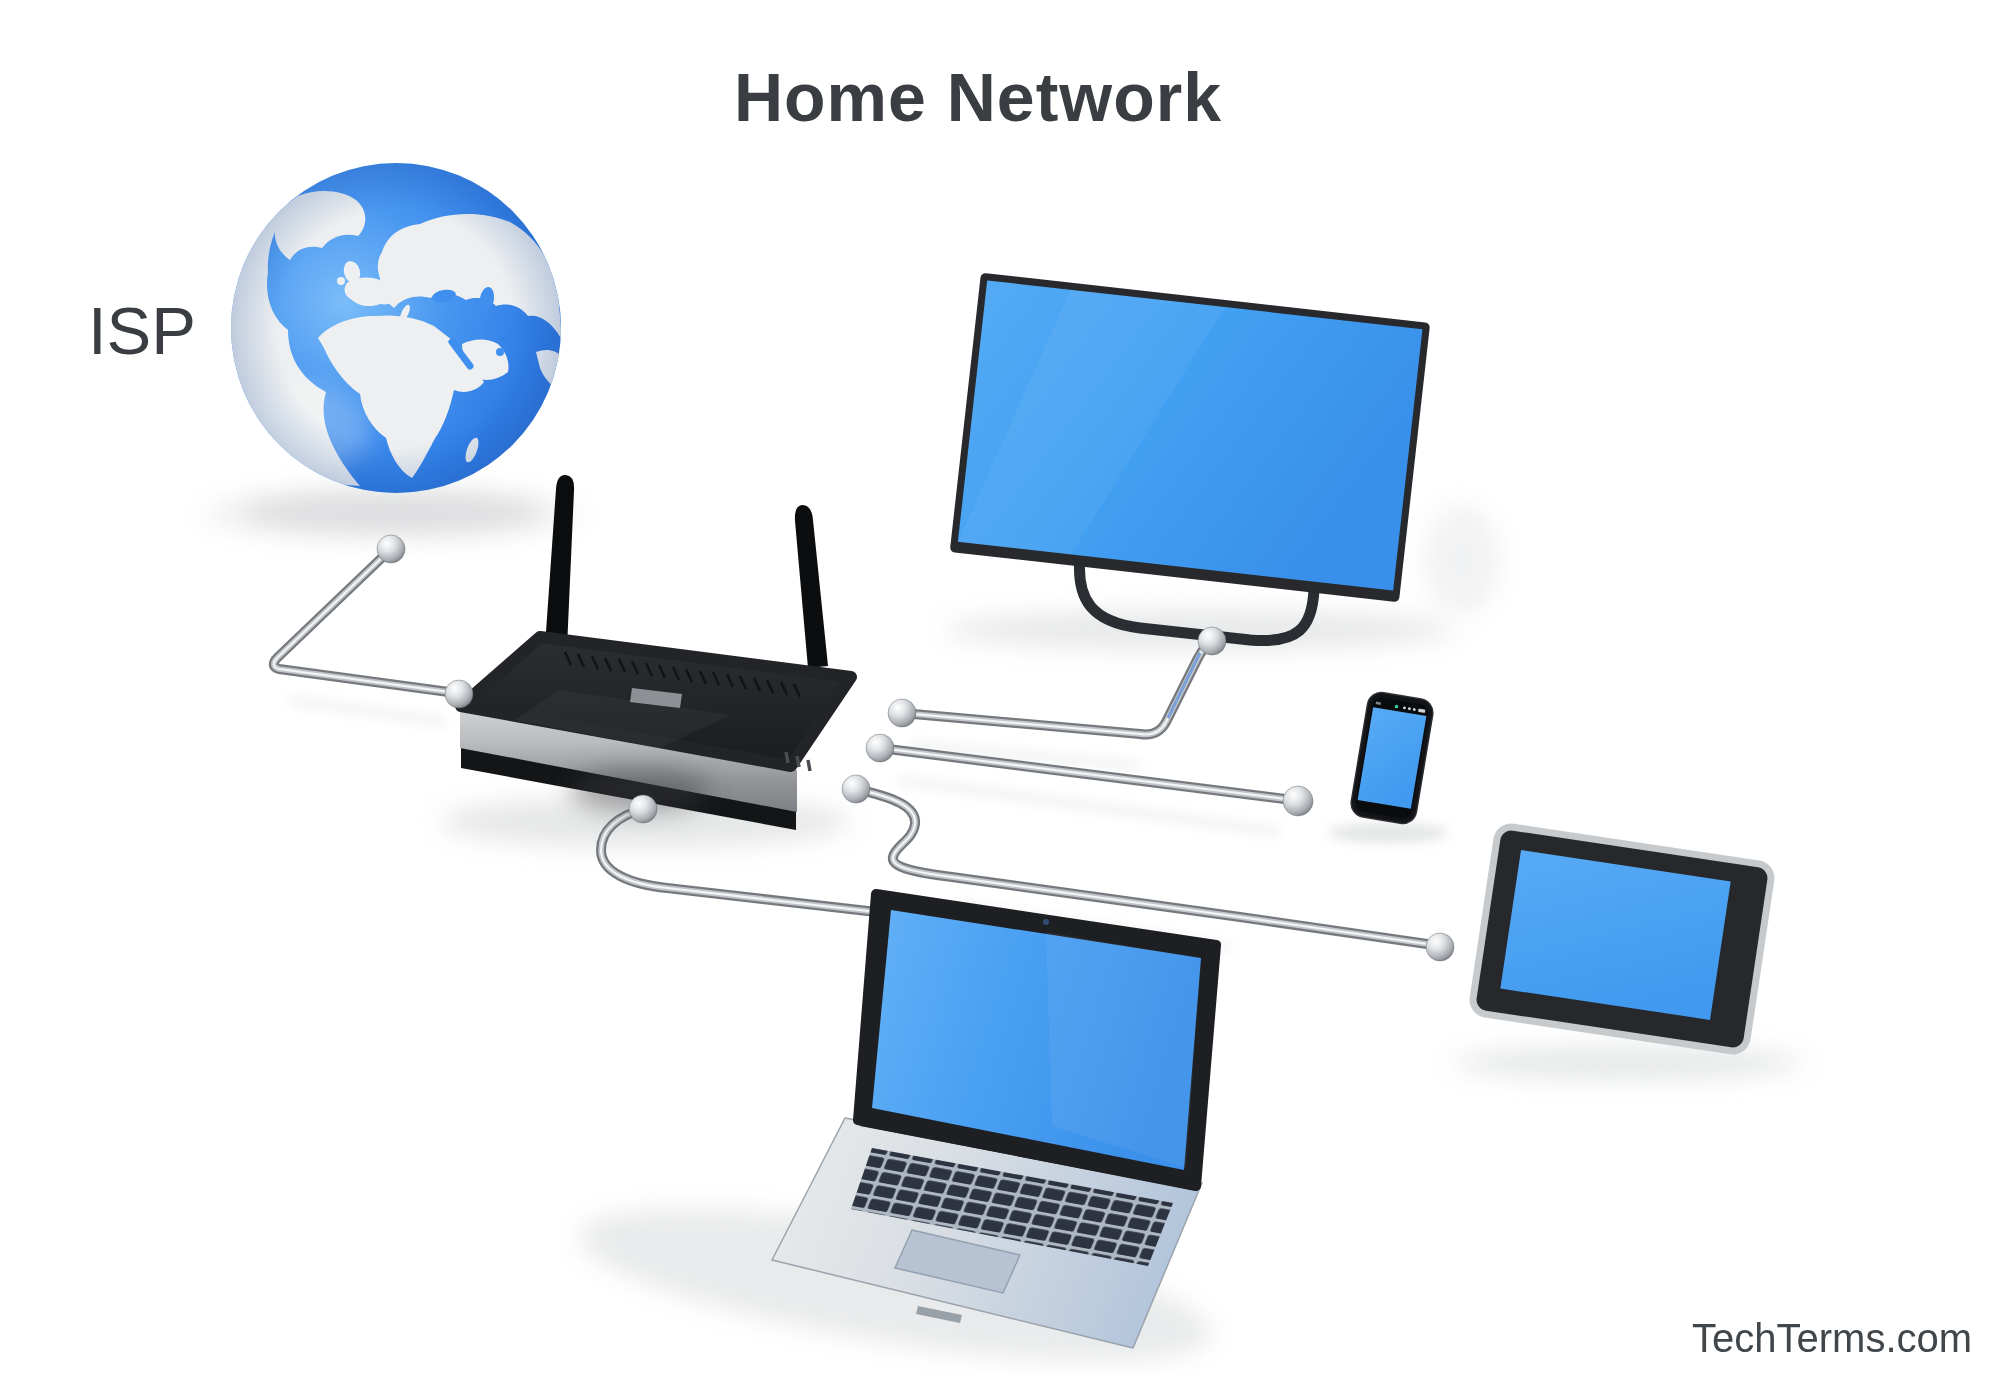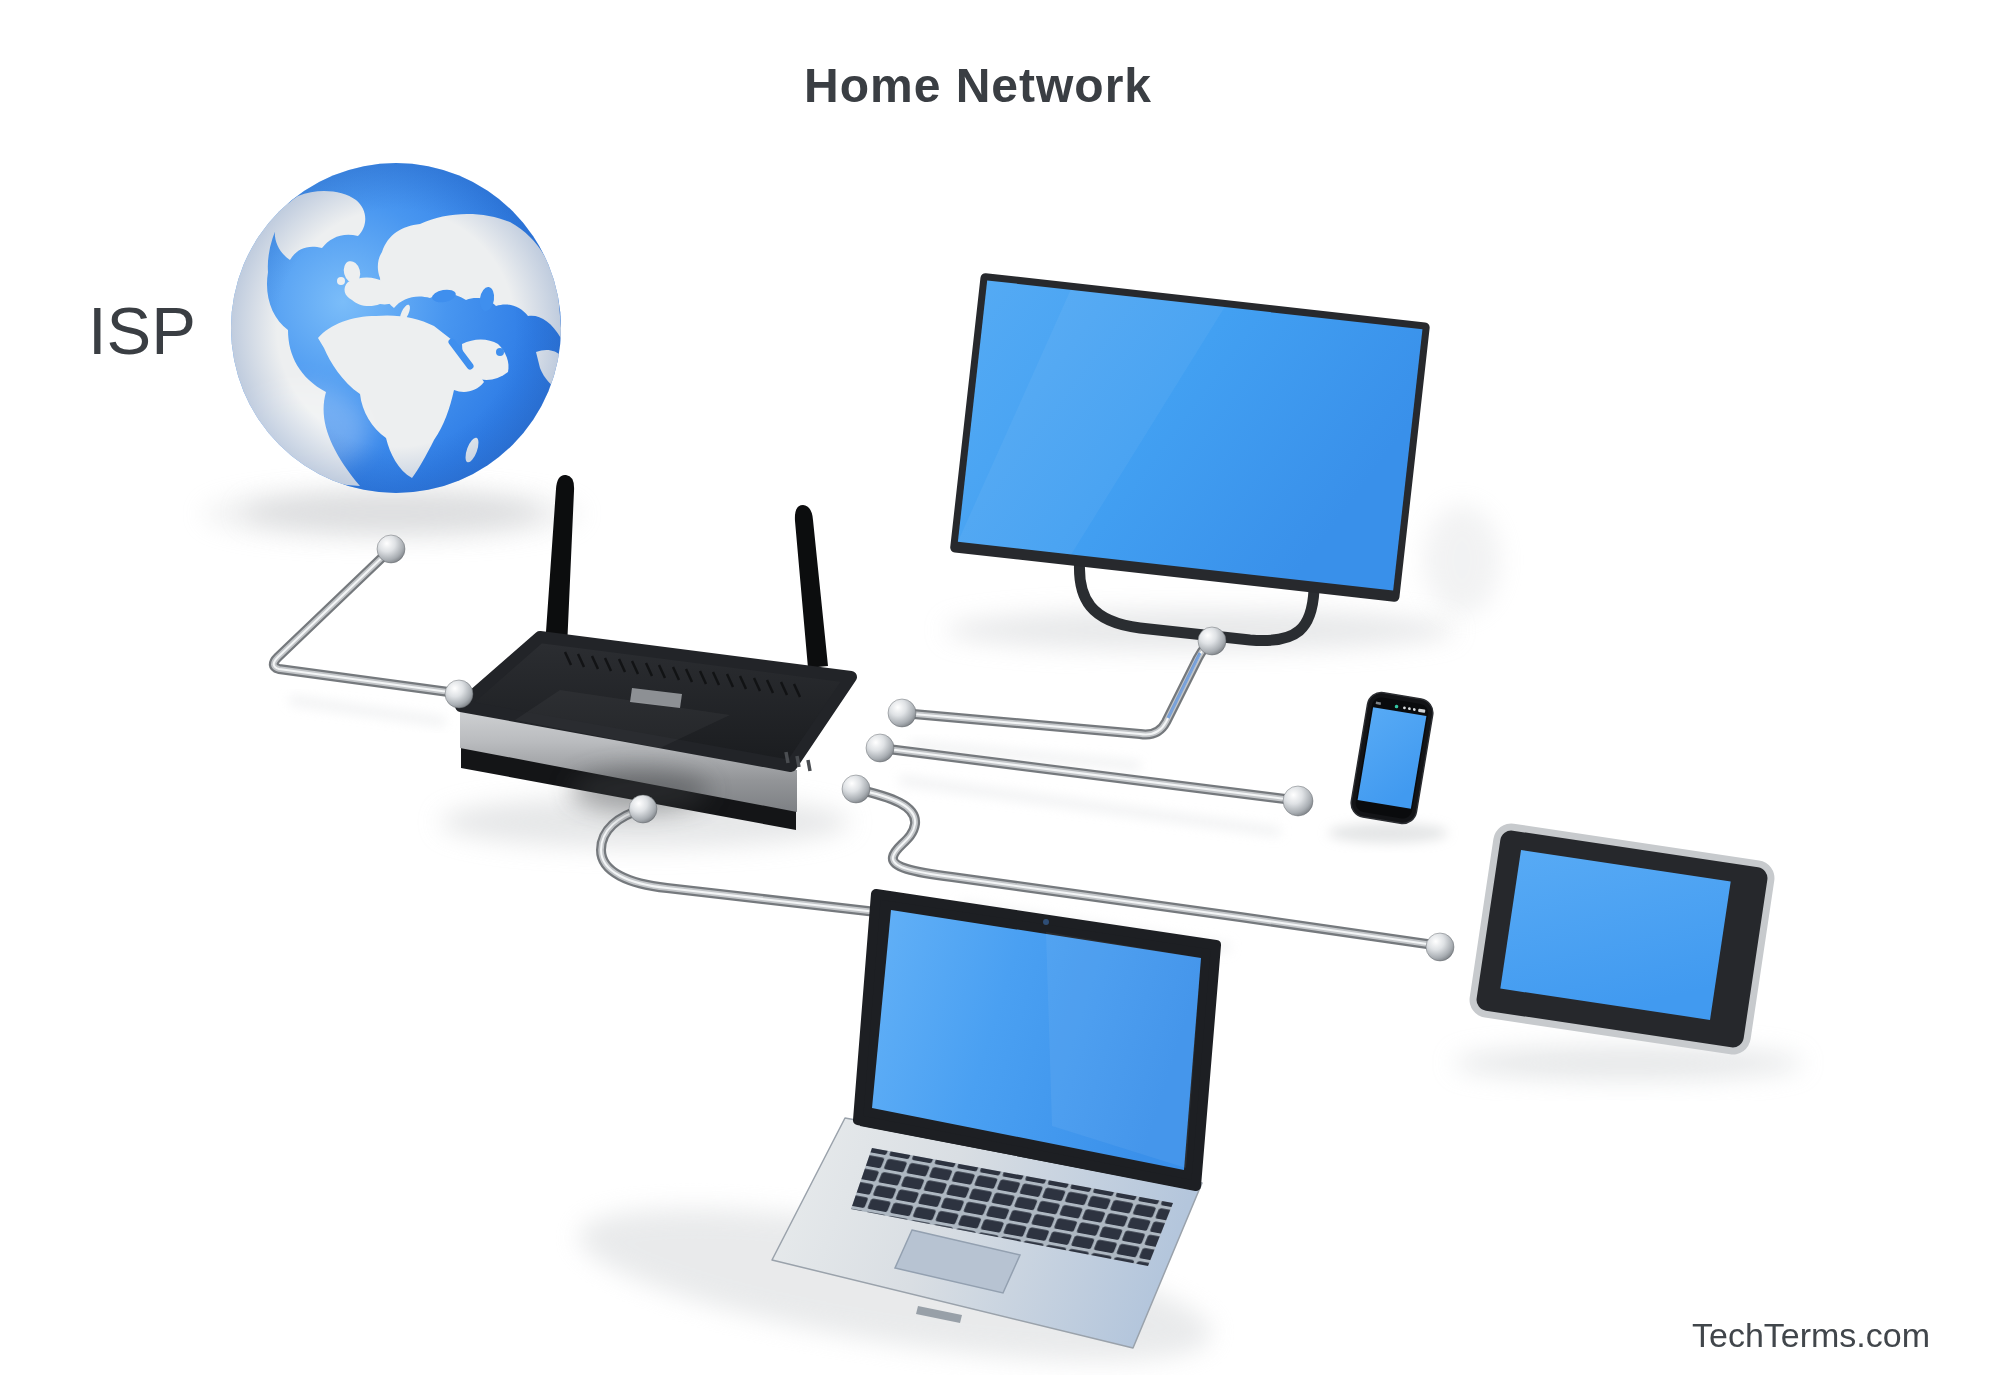--- a/index.html
+++ b/index.html
@@ -3,27 +3,27 @@
 <meta charset="utf-8">
 <style>
   html,body{margin:0;padding:0;background:#ffffff;}
   .canvas{
     position:relative;width:2000px;height:1375px;background:#ffffff;overflow:hidden;
     font-family:"Liberation Sans", sans-serif;
   }
   .scene{position:absolute;left:0;top:0;width:2000px;height:1375px;}
   .page-title{
     position:absolute;top:58px;left:978px;transform:translateX(-50%);
-    font-size:48px;font-weight:bold;color:#3a3e43;letter-spacing:1px;white-space:nowrap;text-align:center;
+    font-size:68px;font-weight:bold;color:#3a3e43;letter-spacing:1px;white-space:nowrap;text-align:center;
   }
   .node-label{position:absolute;font-size:67px;color:#3a3e43;white-space:nowrap;}
   .label-isp{top:292px;left:88px;}
   .label-router{top:794px;left:332px;}
   .watermark{
-    position:absolute;top:1316px;left:1692px;font-size:34px;color:#41464b;white-space:nowrap;
+    position:absolute;top:1316px;left:1692px;font-size:40px;color:#41464b;white-space:nowrap;
   }
   .cable-core{fill:none;stroke:#75797d;stroke-width:10;stroke-linecap:round;stroke-linejoin:round;}
   .cable-mid{fill:none;stroke:#c3c6c9;stroke-width:5.5;stroke-linecap:round;stroke-linejoin:round;}
   .cable-hi{fill:none;stroke:#f3f5f6;stroke-width:2;stroke-linecap:round;stroke-linejoin:round;}
   .ball{fill:url(#ballG);stroke:#5d6166;stroke-width:.8;stroke-opacity:.55;}
 </style>
 </head>
 <body>
 
 <div class="canvas">

